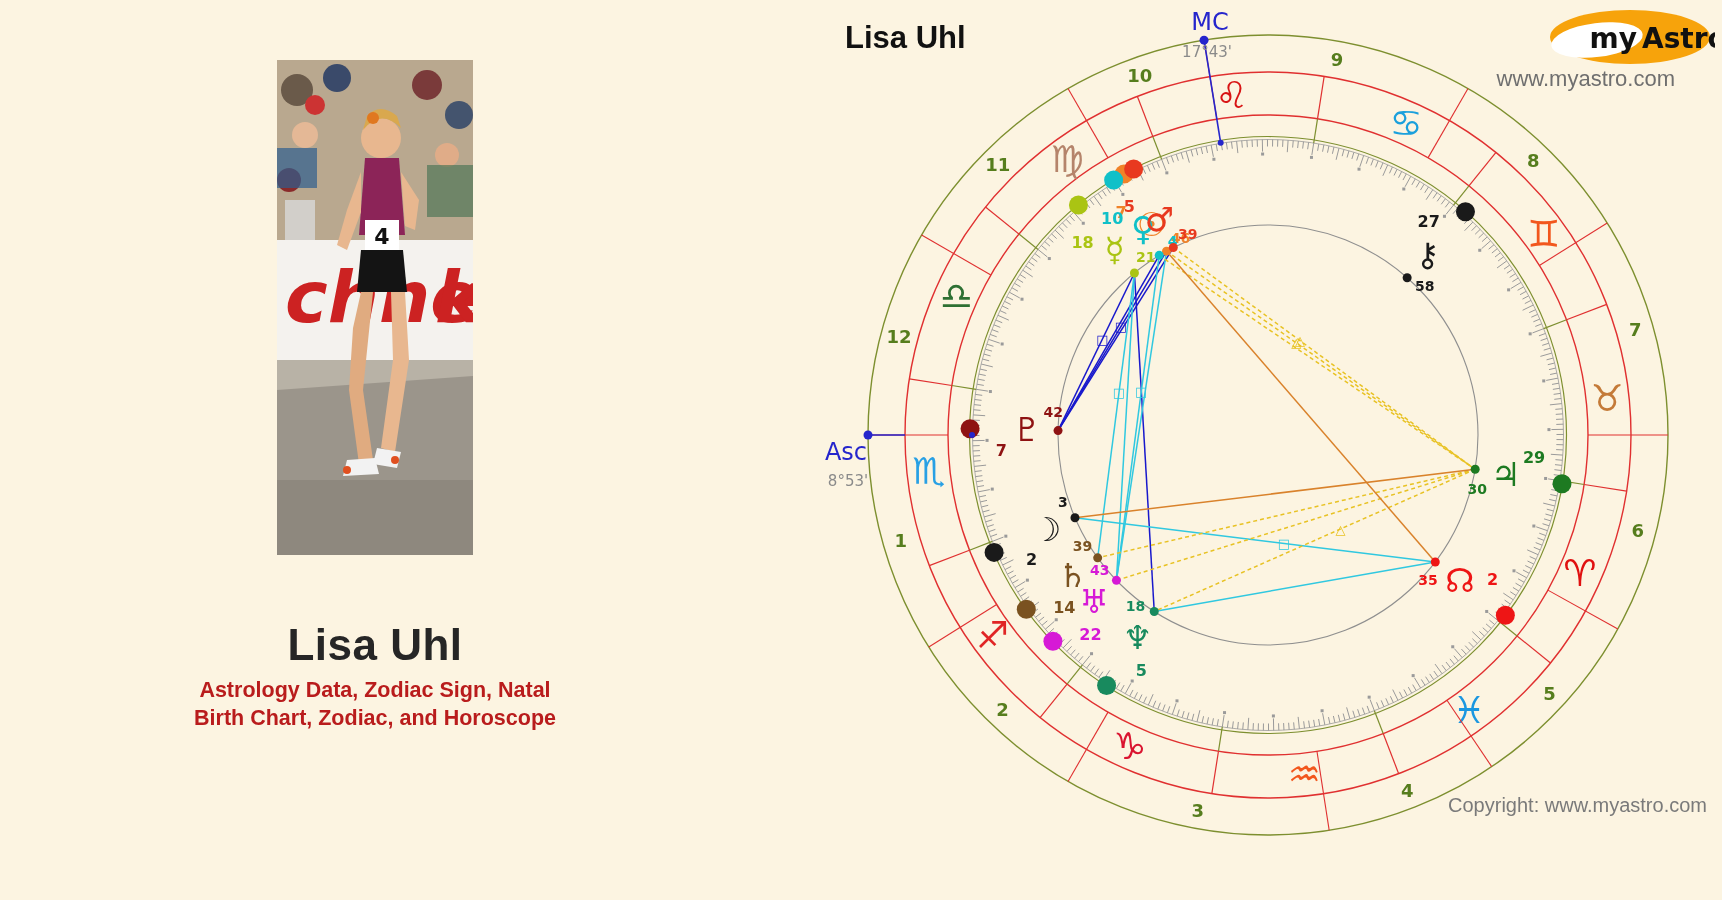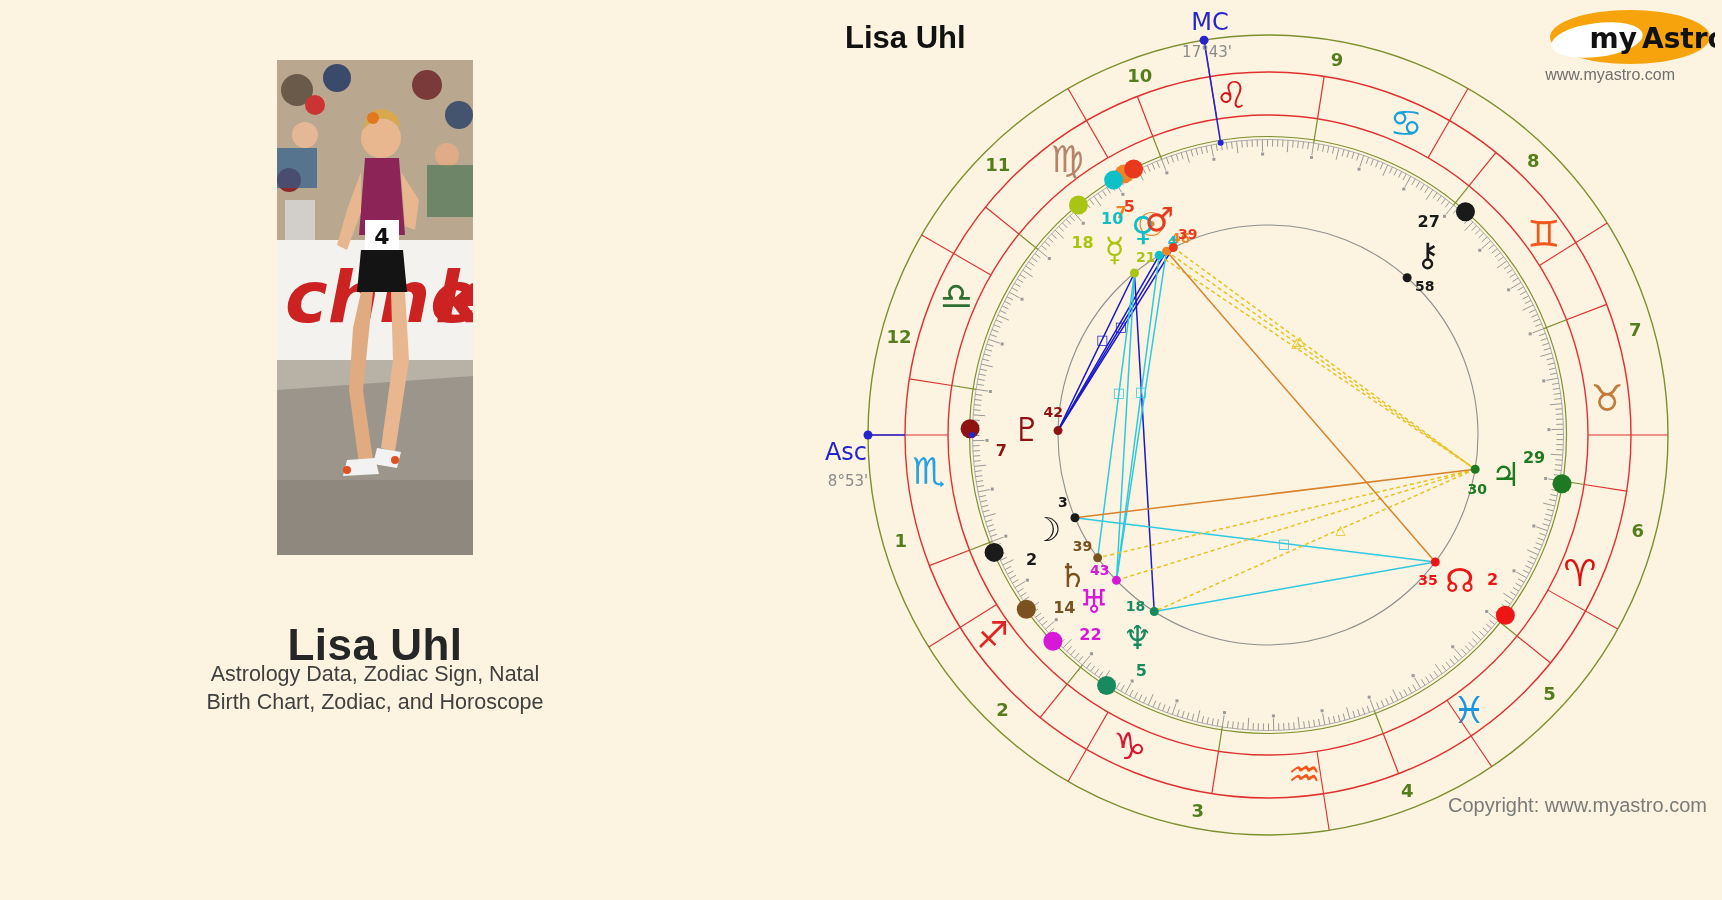--- a/index.html
+++ b/index.html
@@ -2,26 +2,26 @@
 <html><head>
 <meta charset="utf-8">
 <style>
   html,body{margin:0;padding:0;}
   body{width:1722px;height:900px;position:relative;overflow:hidden;
        background:#fcf4e1;font-family:"Liberation Sans",sans-serif;}
   .abs{position:absolute;}
   #photo-box{left:277px;top:60px;width:196px;height:495px;}
   #left-title{left:60px;top:620px;width:630px;text-align:center;
               font-weight:bold;font-size:44px;color:#262626;letter-spacing:.5px;}
-  #left-subtitle{left:60px;top:660px;width:630px;text-align:center;
-                 font-weight:normal;font-size:21.5px;color:#404040;line-height:28px;}
+  #left-subtitle{left:60px;top:676px;width:630px;text-align:center;
+                 font-weight:bold;font-size:21.5px;color:#b91c1c;line-height:28px;}
   #chart-title{left:845px;top:20px;font-weight:bold;font-size:31px;color:#111;}
   #logo{left:1545px;top:6px;width:170px;height:62px;text-decoration:underline;}
   #website{left:1465px;top:66px;width:210px;text-align:right;
-           font-size:16px;color:#6f6f6f;}
+           font-size:22px;color:#6f6f6f;}
   #copyright{left:1315px;top:794px;width:392px;text-align:right;
              font-size:20px;color:#7a7a7a;}
   #wheel{left:0;top:0;}
   svg text{font-family:"DejaVu Sans",sans-serif;}
 </style>
 </head>
 <body>
 
 <div class="abs" id="photo-box">
   <svg width="196" height="495" viewBox="0 0 196 495">

